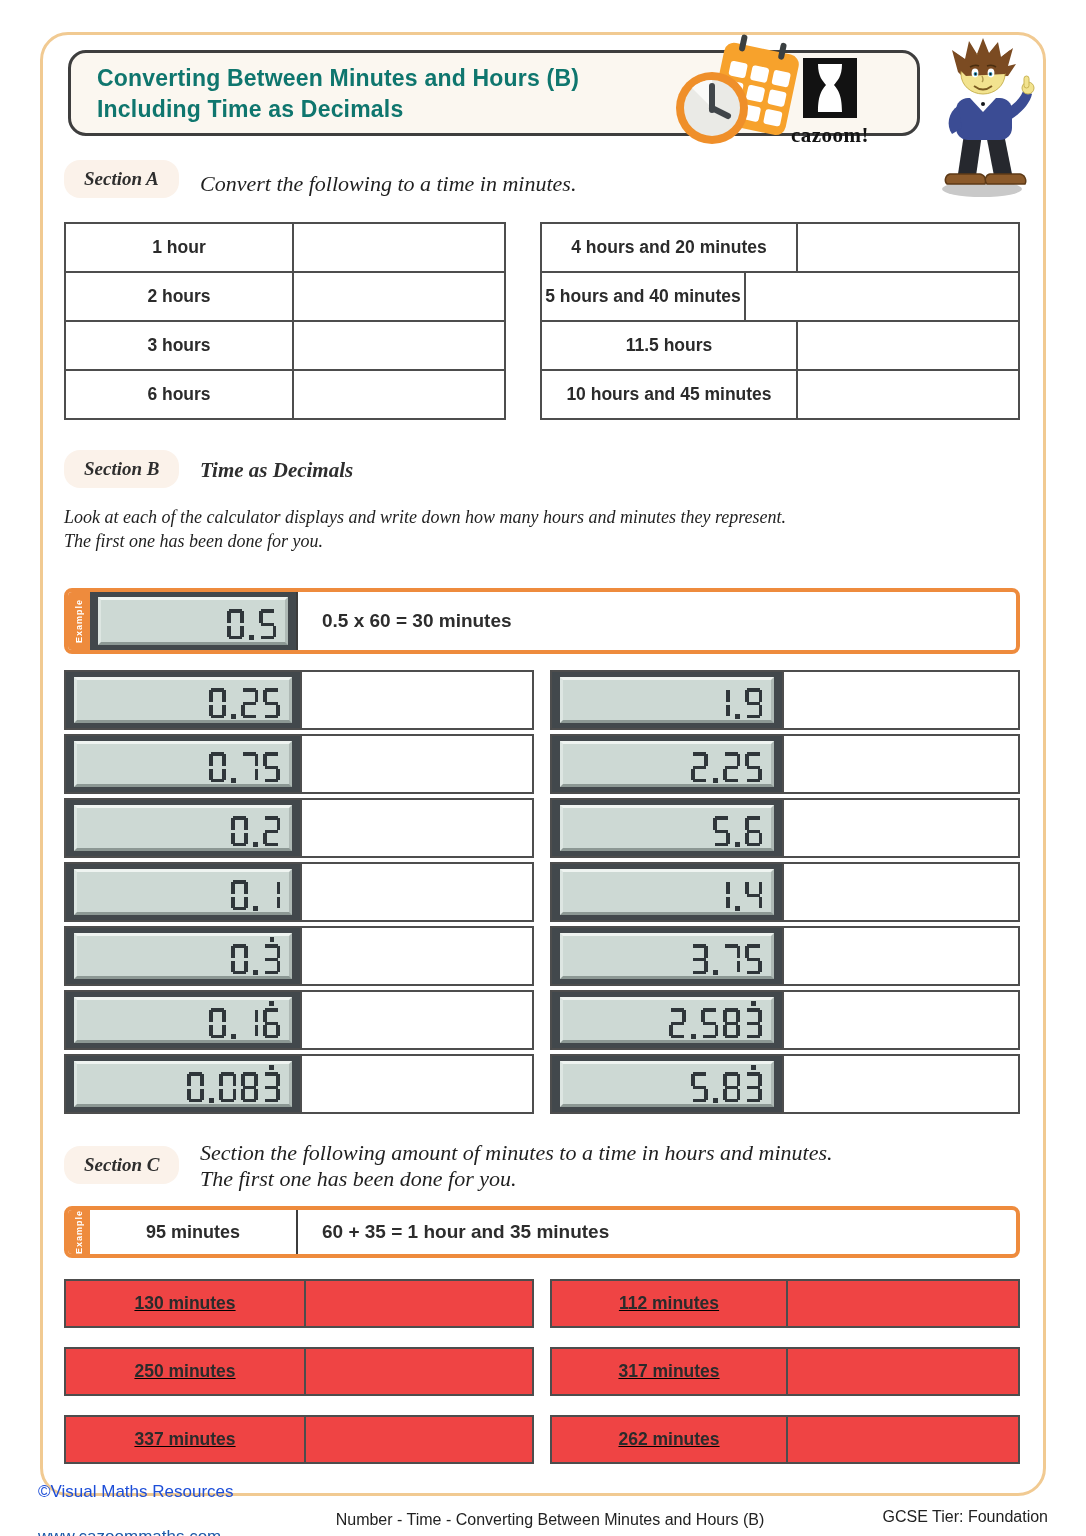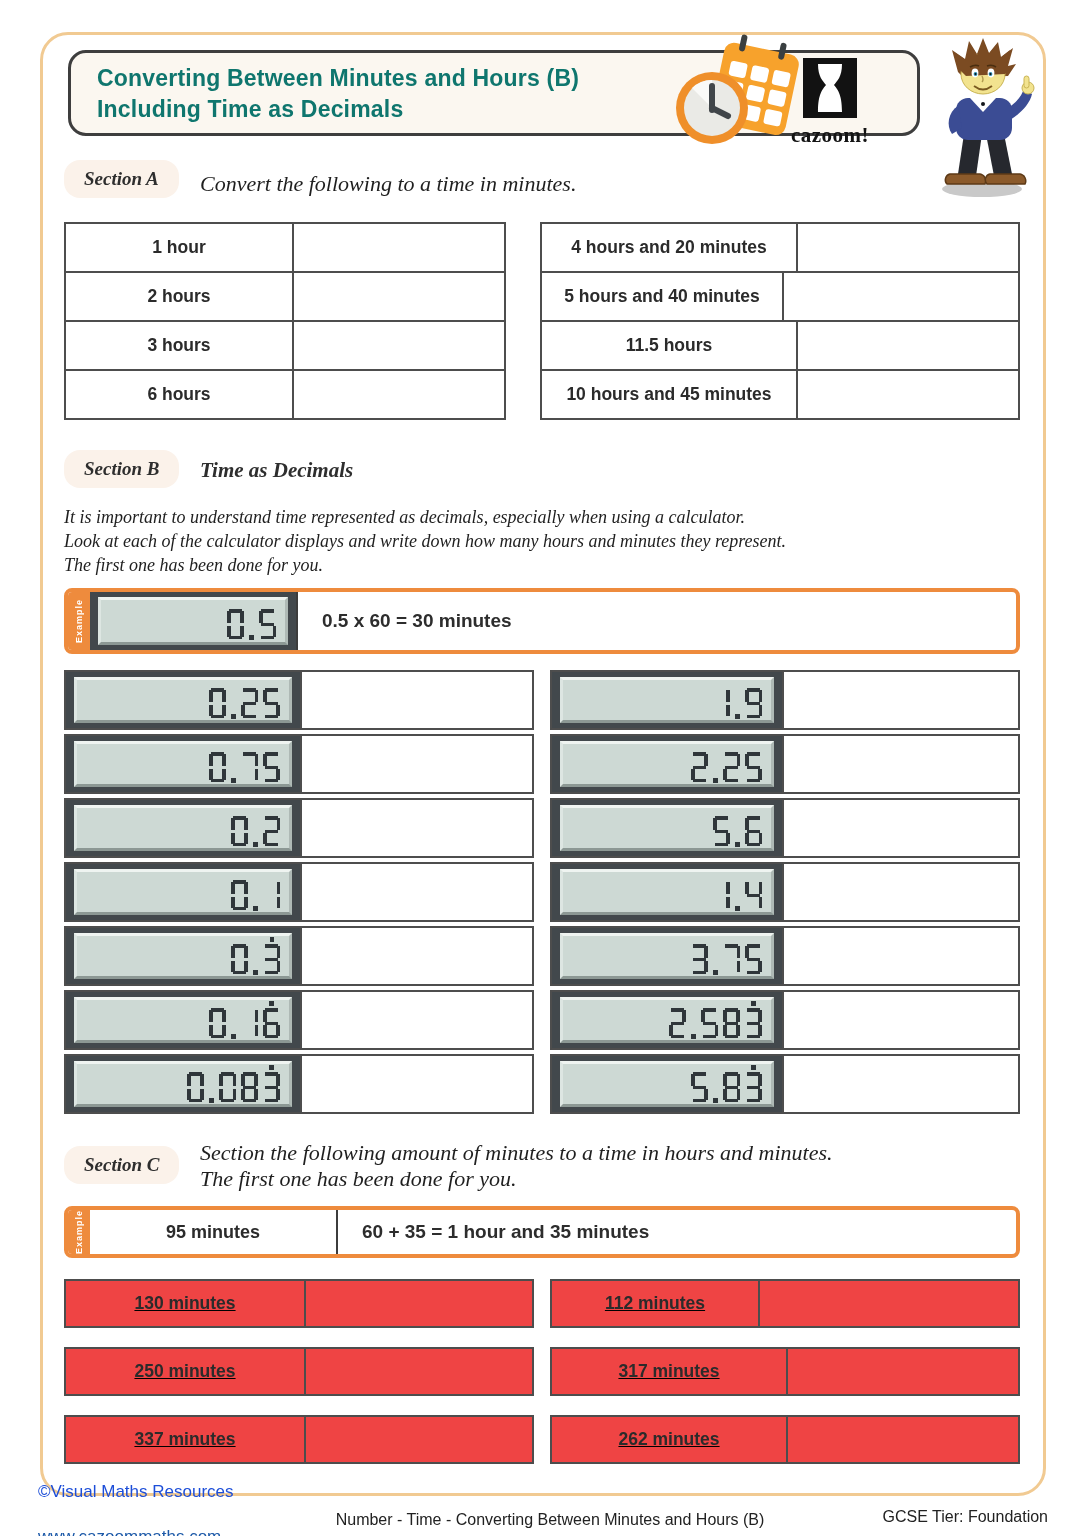--- a/index.html
+++ b/index.html
@@ -143,40 +143,39 @@
       <div class="ablank"></div>
       </div>
   </div>
 
   <div class="abs qtbl" style="left:540px;top:222px;width:480px;">
     <div class="arow first">
       <div class="aq" style="width:256px">4 hours and 20 minutes</div>
       <div class="ablank"></div>
       </div>
     <div class="arow">
-      <div class="aq" style="width:242px">5 hours and 40 minutes</div>
+      <div class="aq" style="width:204px">5 hours and 40 minutes</div>
       <div class="ablank"></div>
       </div>
     <div class="arow">
       <div class="aq" style="width:256px">11.5 hours</div>
       <div class="ablank"></div>
       </div>
     <div class="arow">
       <div class="aq" style="width:256px">10 hours and 45 minutes</div>
       <div class="ablank"></div>
       </div>
   </div>
 
   <div class="abs" style="left:64px;top:450px;">
     <span class="pill">Section B</span>
   </div>
   <div class="abs bhead" style="left:200px;top:458px;">Time as Decimals</div>
 
   <div class="abs intro" style="left:64px;top:505px;width:920px;">
-    <div>It is important to understand time represented as decimals, especially when using a calculator.</div>
     <div>Look at each of the calculator displays and write down how many hours and minutes they represent.</div>
     <div>The first one has been done for you.</div>
   </div>
 
   <div class="abs example" style="left:64px;top:588px;width:956px;height:66px;">
     <div class="exstrip">Example</div>
     <div class="calccell" style="width:208px;border-right:2px solid #3C3C3C;">
       <div class="lcd">
           <svg viewBox="-0.5 -4.9 30.4 23.8" preserveAspectRatio="xMaxYMid meet" xmlns="http://www.w3.org/2000/svg" style="width:51.1px">
             <g fill="#2F363A" shape-rendering="crispEdges">
@@ -571,42 +570,42 @@
   <div class="abs" style="left:64px;top:1146px;">
     <span class="pill">Section C</span>
   </div>
   <div class="abs instr" style="left:200px;top:1140px;width:820px;">
     <div>Section the following amount of minutes to a time in hours and minutes.</div>
     <div>The first one has been done for you.</div>
   </div>
 
   <div class="abs example" style="left:64px;top:1206px;width:956px;height:52px;">
     <div class="exstrip">Example</div>
-    <div class="excell1" style="width:248px;">95 minutes</div>
+    <div class="excell1" style="width:208px;">95 minutes</div>
     <div class="exanswer">60 + 35 = 1 hour and 35 minutes</div>
   </div>
 
   <div class="abs" style="left:64px;top:1279px;width:470px;">
     <div class="crow">
       <div class="aq" style="width:240px">130 minutes</div>
       <div class="ablank"></div>
       </div>
     <div class="crow">
       <div class="aq" style="width:240px">250 minutes</div>
       <div class="ablank"></div>
       </div>
     <div class="crow">
       <div class="aq" style="width:240px">337 minutes</div>
       <div class="ablank"></div>
       </div>
   </div>
 
   <div class="abs" style="left:550px;top:1279px;width:470px;">
     <div class="crow">
-      <div class="aq" style="width:208px">112 minutes</div>
+      <div class="aq" style="width:236px">112 minutes</div>
       <div class="ablank"></div>
       </div>
     <div class="crow">
       <div class="aq" style="width:236px">317 minutes</div>
       <div class="ablank"></div>
       </div>
     <div class="crow">
       <div class="aq" style="width:236px">262 minutes</div>
       <div class="ablank"></div>
       </div>

